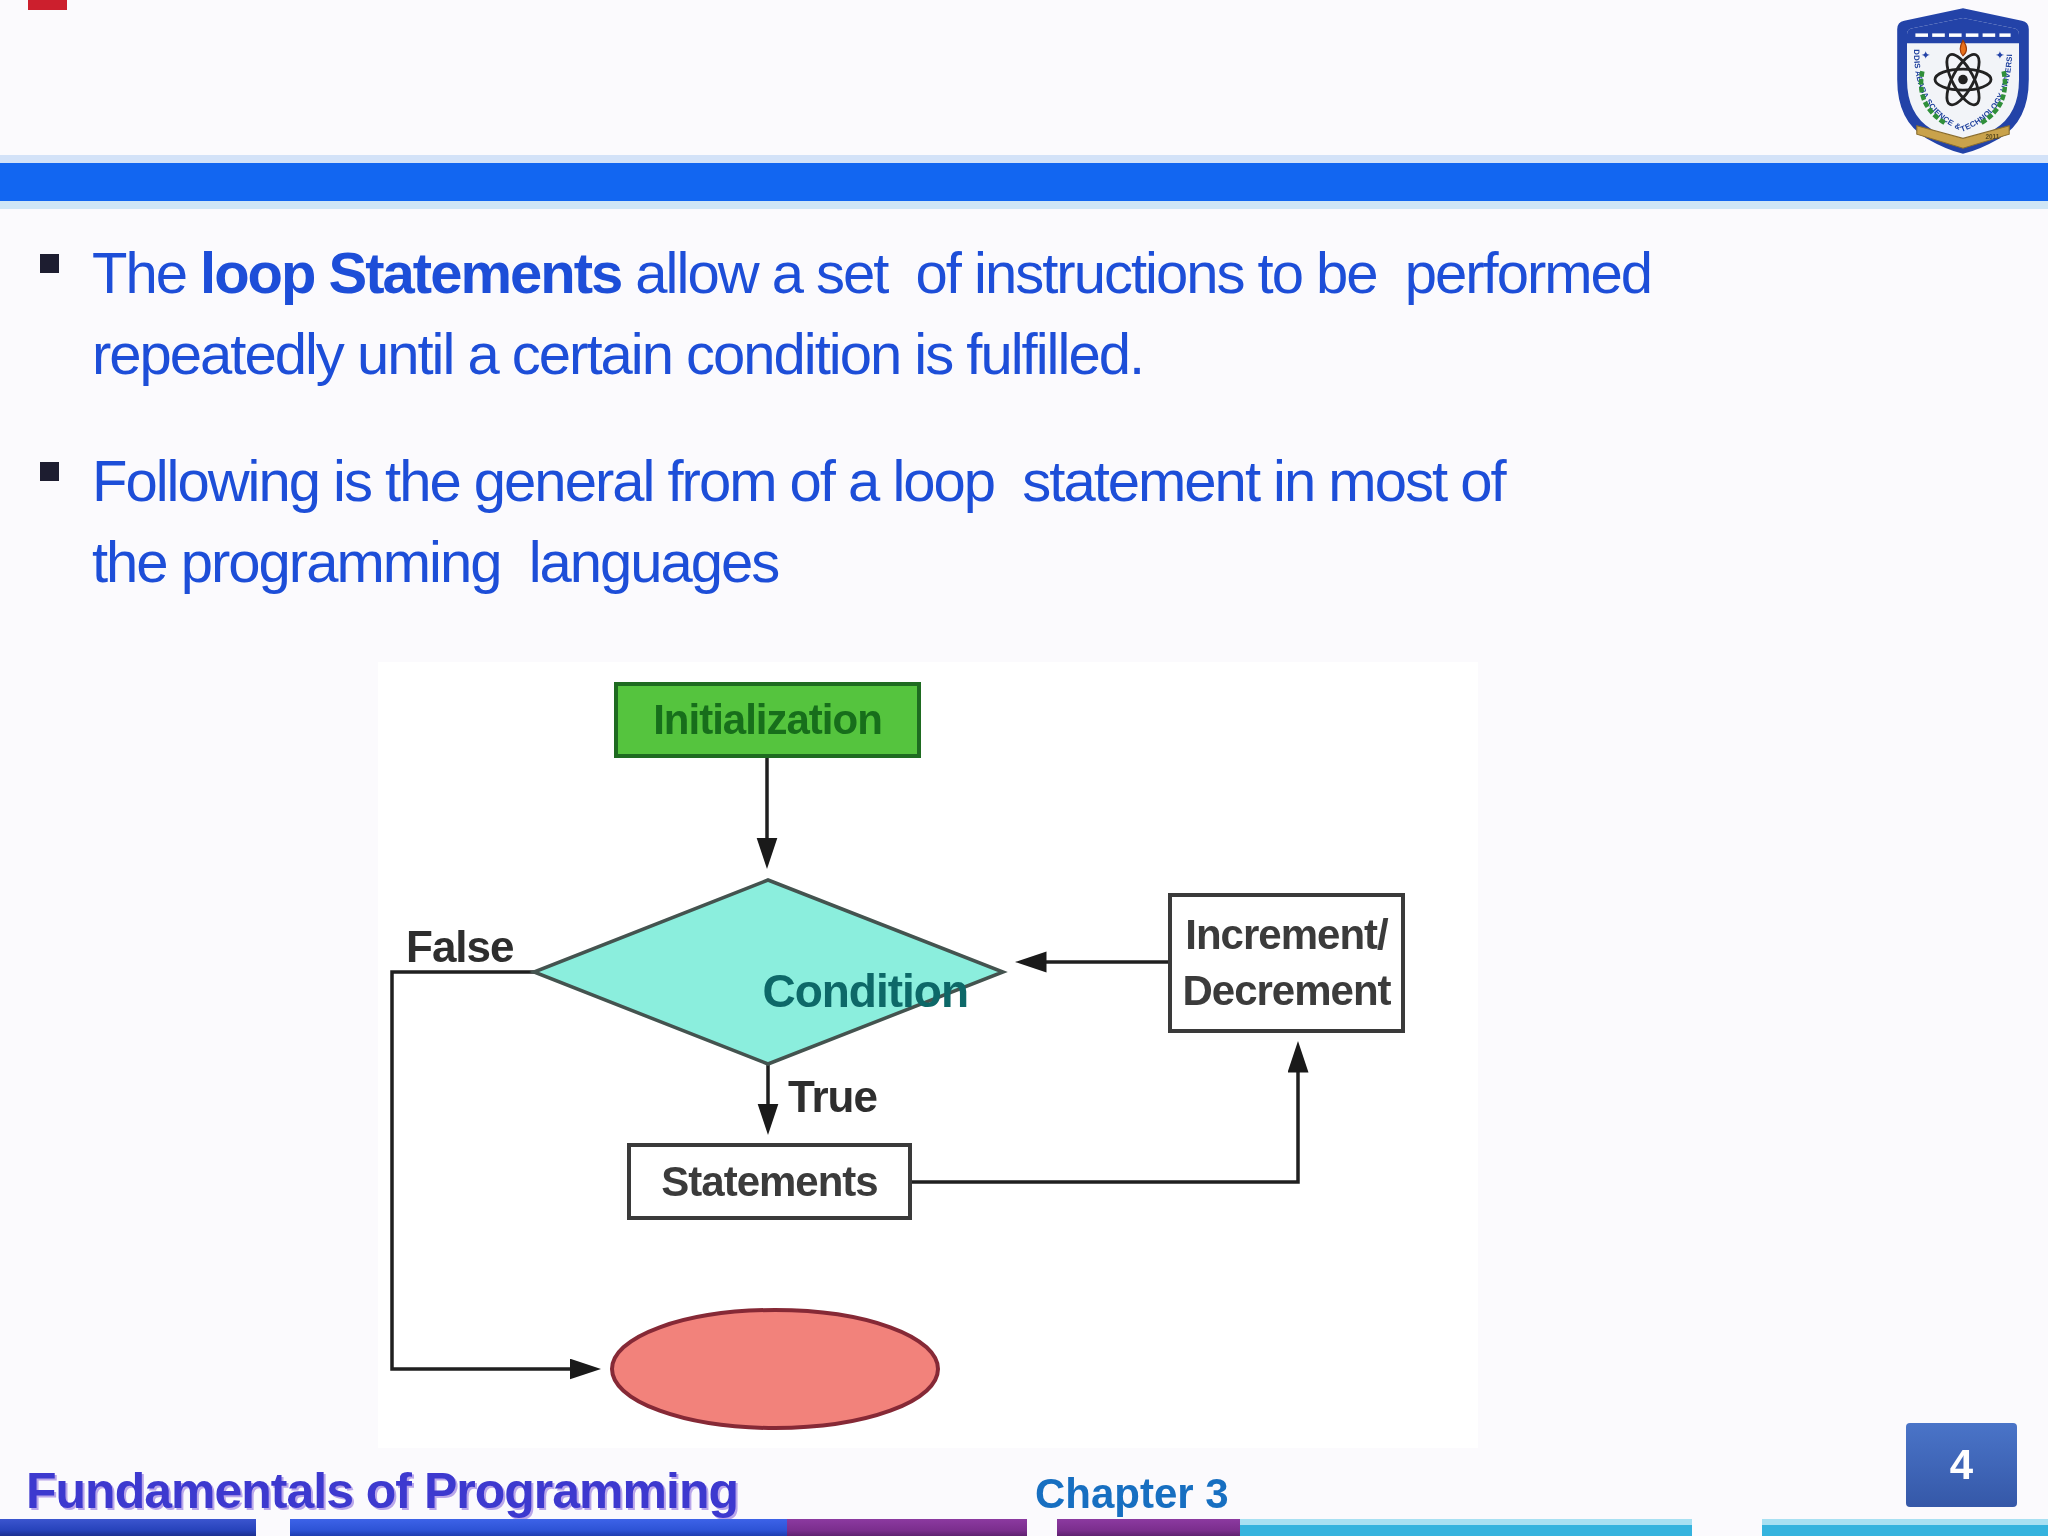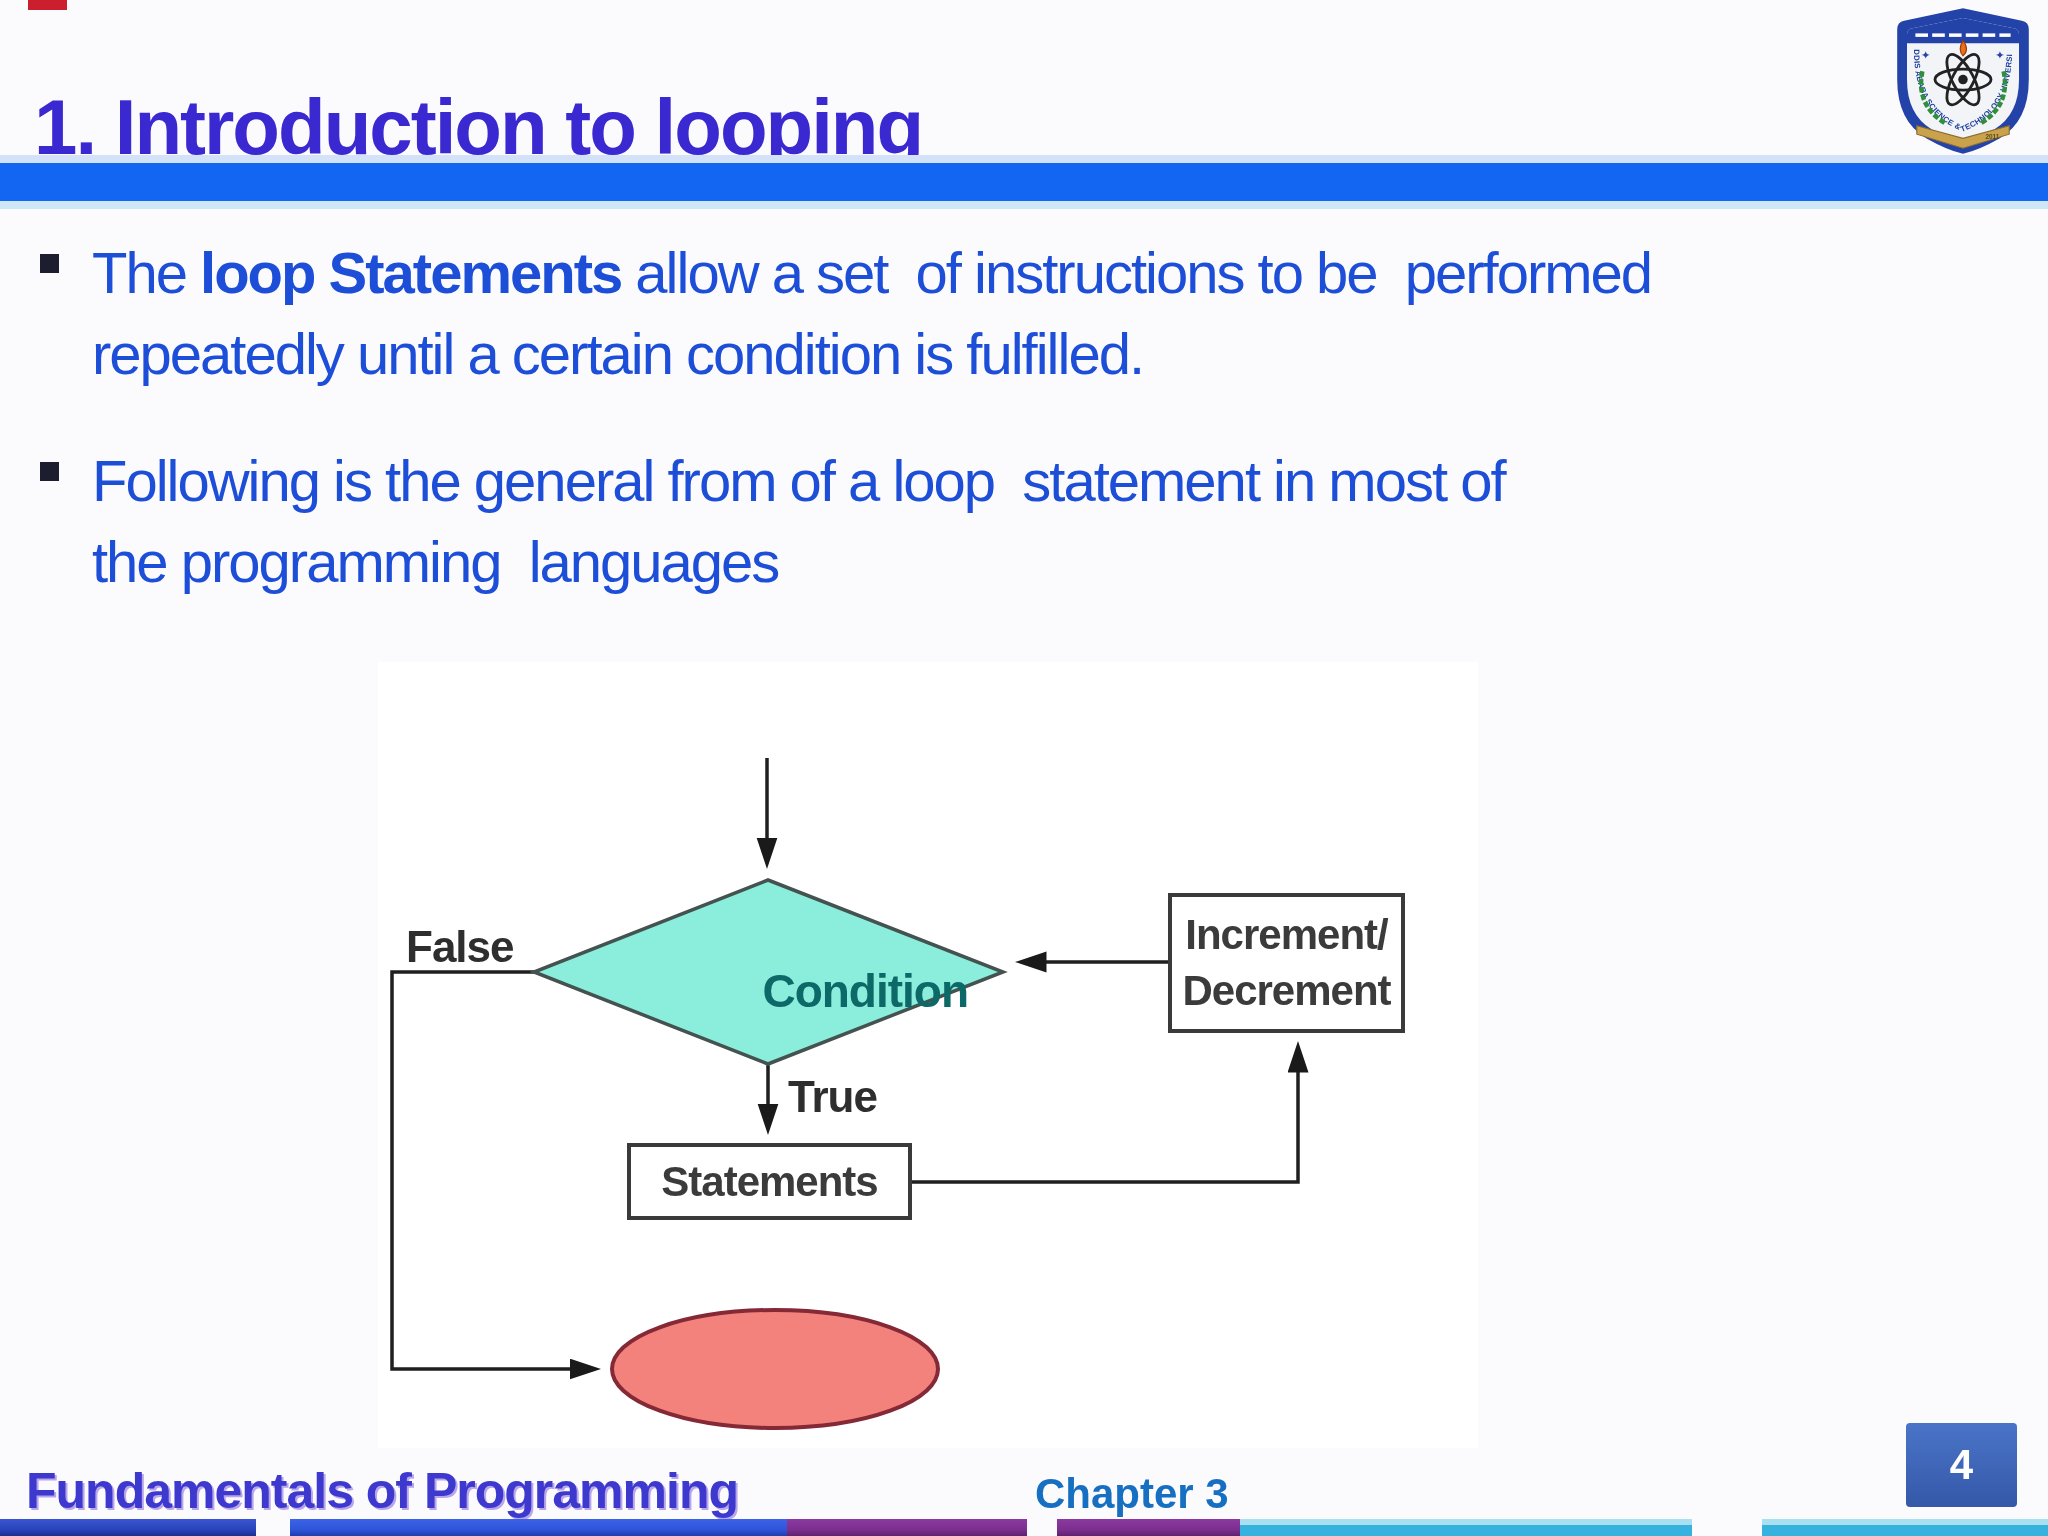--- a/index.html
+++ b/index.html
@@ -94,21 +94,20 @@
   
   .logo{position:absolute;left:1893px;top:6px;width:140px;height:150px;}
 </style>
 </head>
 <body>
 
 <div class="slide">
 
   <div class="red-mark"></div>
 
-  <h1 class="title">1. Introduction to looping</h1>
 
   <div class="logo">
     <svg viewBox="0 0 100 106" width="140" height="150">
       <path d="M50,1 L92,10 Q97,11 97,16 V52 Q97,82 76,94 Q62,102 50,105 Q38,102 24,94 Q3,82 3,52 V16 Q3,11 8,10 Z" fill="#2343a8"></path>
       <path d="M50,8 L87,15.5 Q90,16 90,20 V52 Q90,77 72.5,87.5 Q60,95 50,98.5 Q40,95 27.5,87.5 Q10,77 10,52 V20 Q10,16 13,15.5 Z" fill="#f2f4f8"></path>
       <path d="M50,8 L87,15.5 Q90,16 90,20 V26 H10 V20 Q10,16 13,15.5 Z" fill="#2343a8"></path>
       <g fill="#ffffff">
         <rect x="16" y="19" width="9" height="2.5"></rect>
           <rect x="28" y="19" width="9" height="2.5"></rect>
         <rect x="40" y="19" width="9" height="2.5"></rect>
@@ -166,20 +165,23 @@
       <path d="M767,758 V862" marker-end="url(#arw)"></path>
       <path d="M768,1064 V1128" marker-end="url(#arw)"></path>
       <path d="M912,1182 H1298 V1048" marker-end="url(#arw)"></path>
       <path d="M1168,962 H1022" marker-end="url(#arw)"></path>
       <path d="M534,972 H392 V1369 H594" marker-end="url(#arw)"></path>
     </g>
     <polygon points="768,880 1003,972 768,1064 534,972" fill="#8beedd" stroke="#44534f" stroke-width="3.5"></polygon>
     <ellipse cx="775" cy="1369" rx="163" ry="59" fill="#f2827b" stroke="#862936" stroke-width="4"></ellipse>
   </svg>
 
+  <div class="node node-init">
+    <span>Initialization</span>
+  </div>
 
   <div class="lbl-condition">Condition</div>
 
   <div class="node node-incdec">
     <span>Increment/</span>
     <span>Decrement</span>
   </div>
 
   <div class="node node-statements">
     <span>Statements</span>

